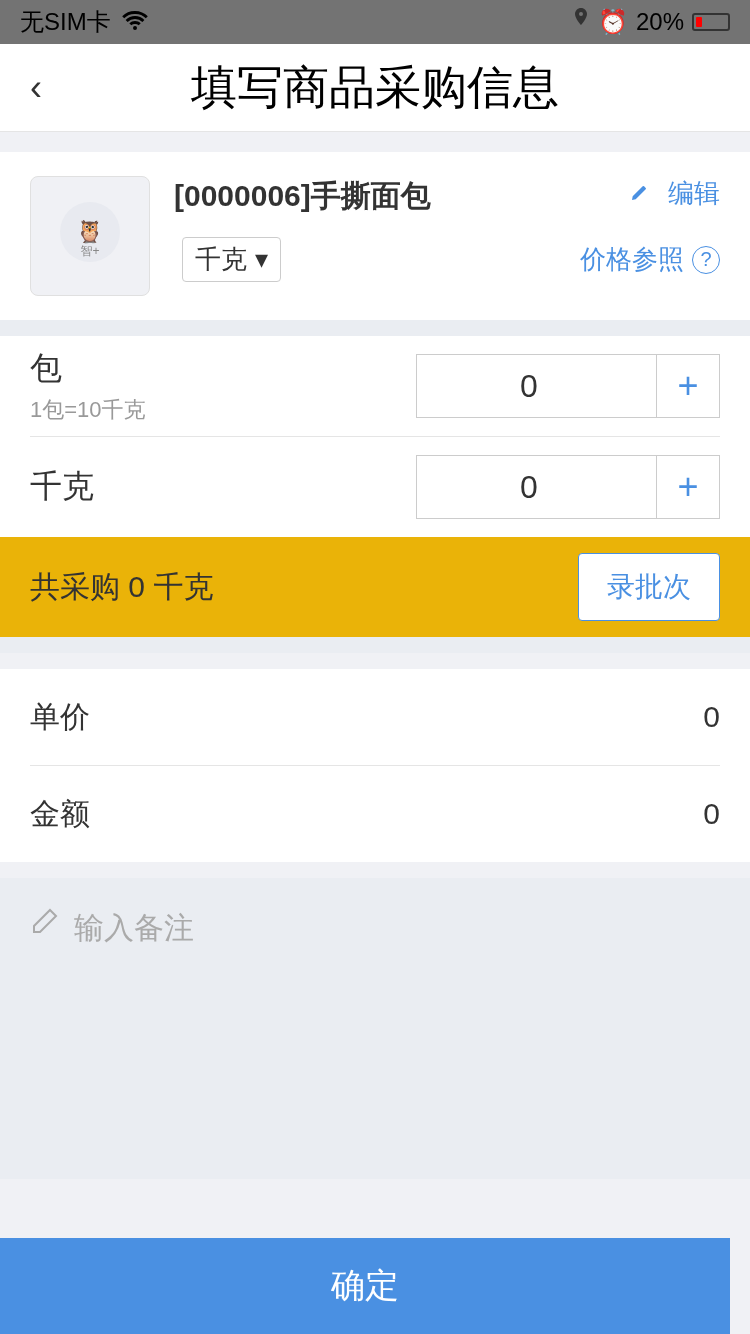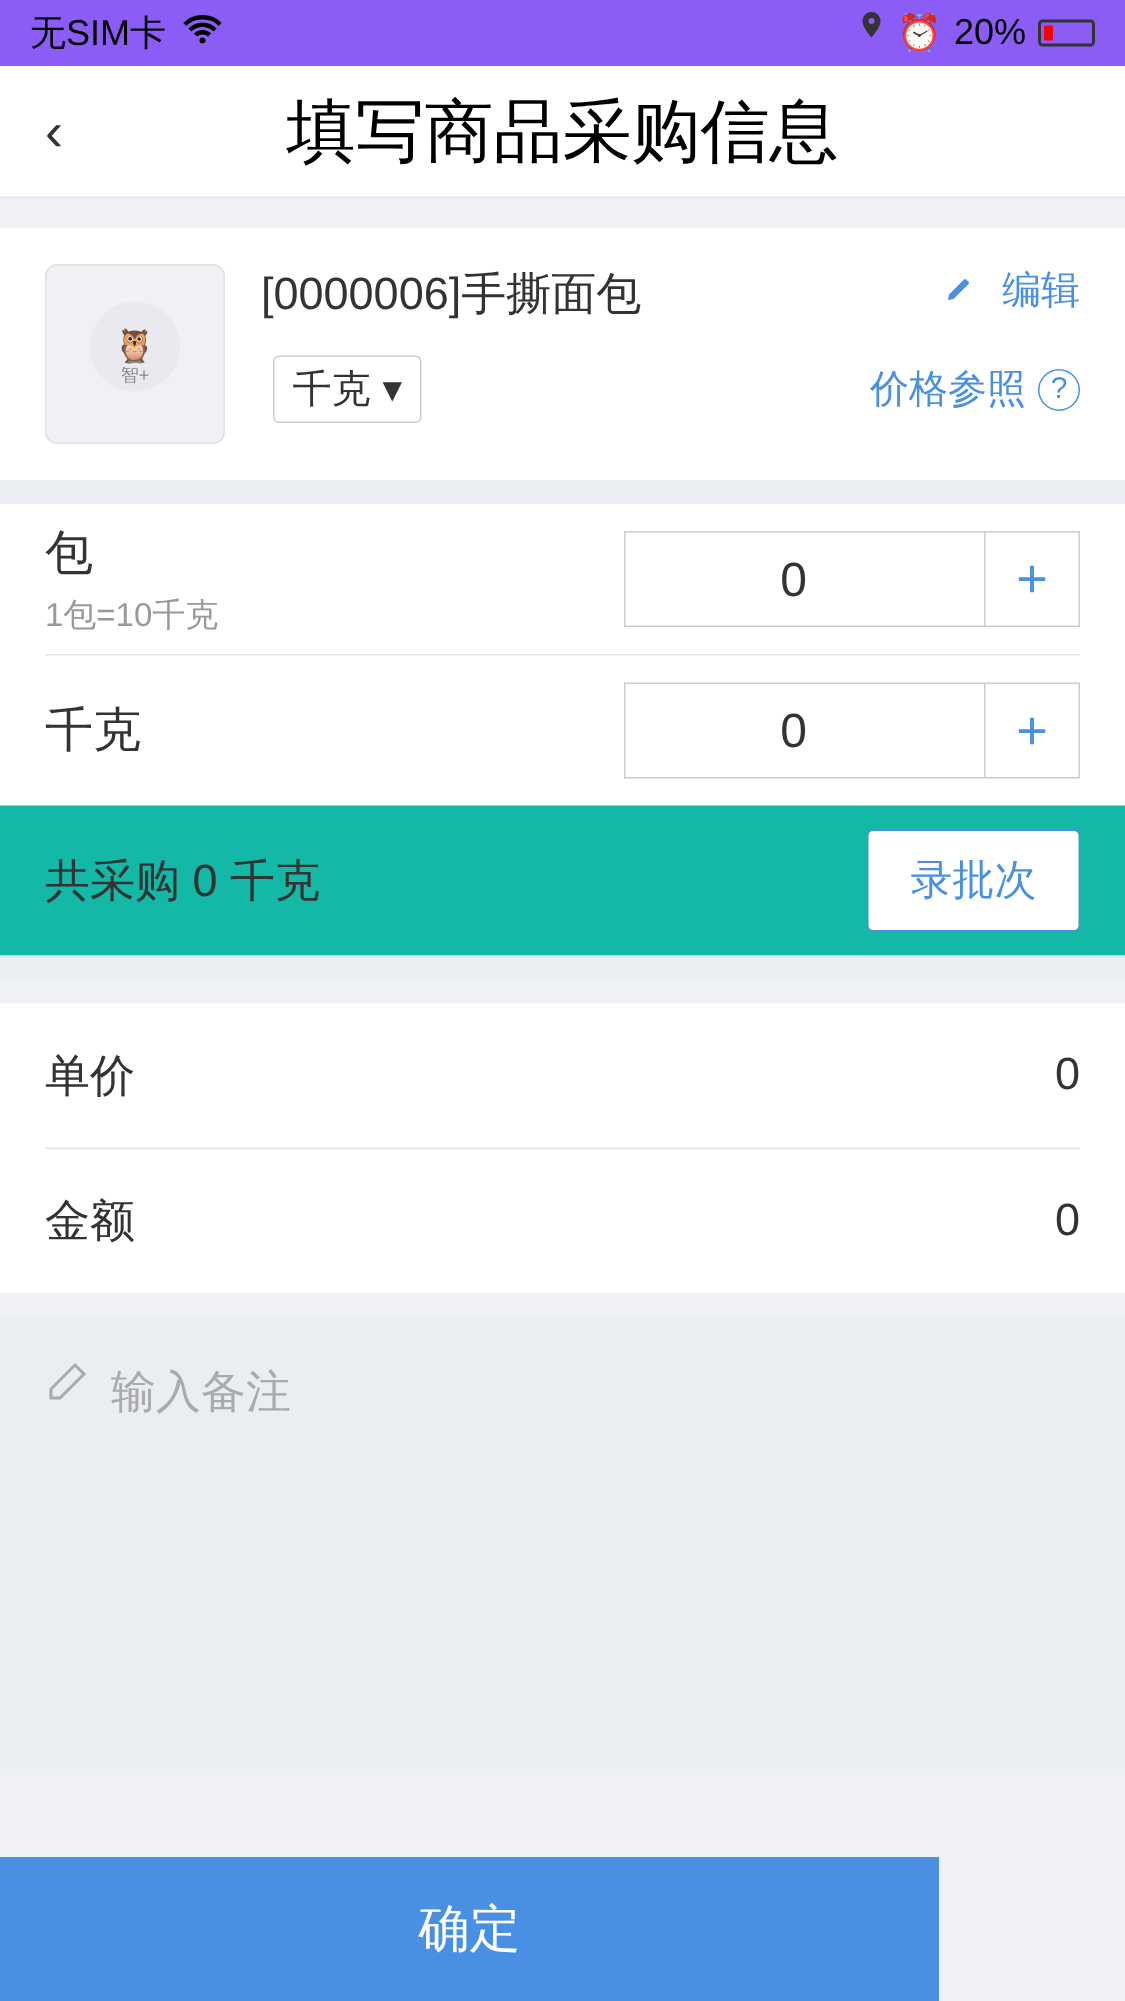--- a/index.html
+++ b/index.html
@@ -9,21 +9,21 @@
       min-height: 1334px;
       font-family: -apple-system, "PingFang SC", "Helvetica Neue", Arial, sans-serif;
       background: #f0f1f5;
       font-size: 28px;
       color: #333;
     }
 
     
     .status-bar {
       height: 44px;
-      background: #8b5cf6;
+      background: #737373;
       display: flex;
       align-items: center;
       justify-content: space-between;
       padding: 0 20px;
       font-size: 26px;
       color: #000;
     }
     .status-bar-left {
       display: flex;
       align-items: center;
@@ -116,21 +116,21 @@
     .product-info {
       flex: 1;
     }
     .product-header {
       display: flex;
       justify-content: space-between;
       align-items: flex-start;
     }
     .product-name {
       font-size: 30px;
-      font-weight: 400;
+      font-weight: 700;
       color: #333;
       flex: 1;
     }
     .edit-btn {
       color: #4a90e2;
       font-size: 26px;
       display: flex;
       align-items: center;
       gap: 20px;
       white-space: nowrap;
@@ -226,21 +226,21 @@
       color: #4a90e2;
       font-size: 36px;
       display: flex;
       align-items: center;
       justify-content: center;
       cursor: pointer;
     }
 
     
     .summary-row {
-      background: #14b8a6;
+      background: #eab308;
       display: flex;
       align-items: center;
       justify-content: space-between;
       padding: 0 30px;
       height: 100px;
     }
     .summary-text {
       font-size: 30px;
       color: #333;
     }
@@ -299,21 +299,21 @@
       flex: 1;
       background: #eaedf2;
       min-height: 200px;
     }
 
     
     .confirm-btn {
       position: fixed;
       bottom: 0;
       left: 0;
-      width: 626px;
+      width: 730px;
       height: 96px;
       background: #4a90e2;
       color: #fff;
       font-size: 34px;
       border: none;
       cursor: pointer;
       display: flex;
       align-items: center;
       justify-content: center;
     }

